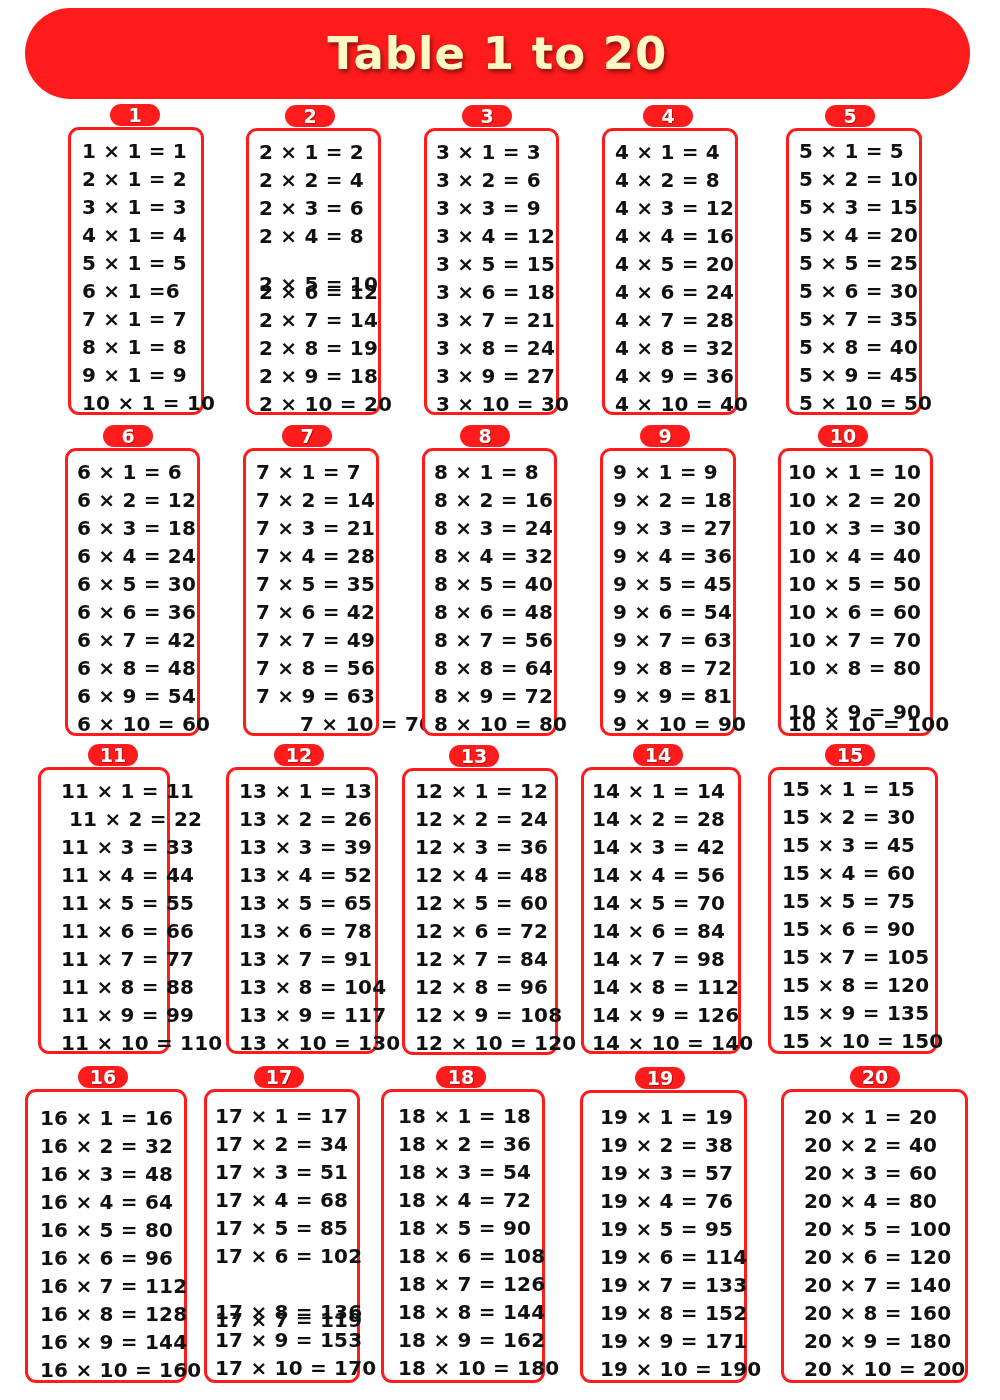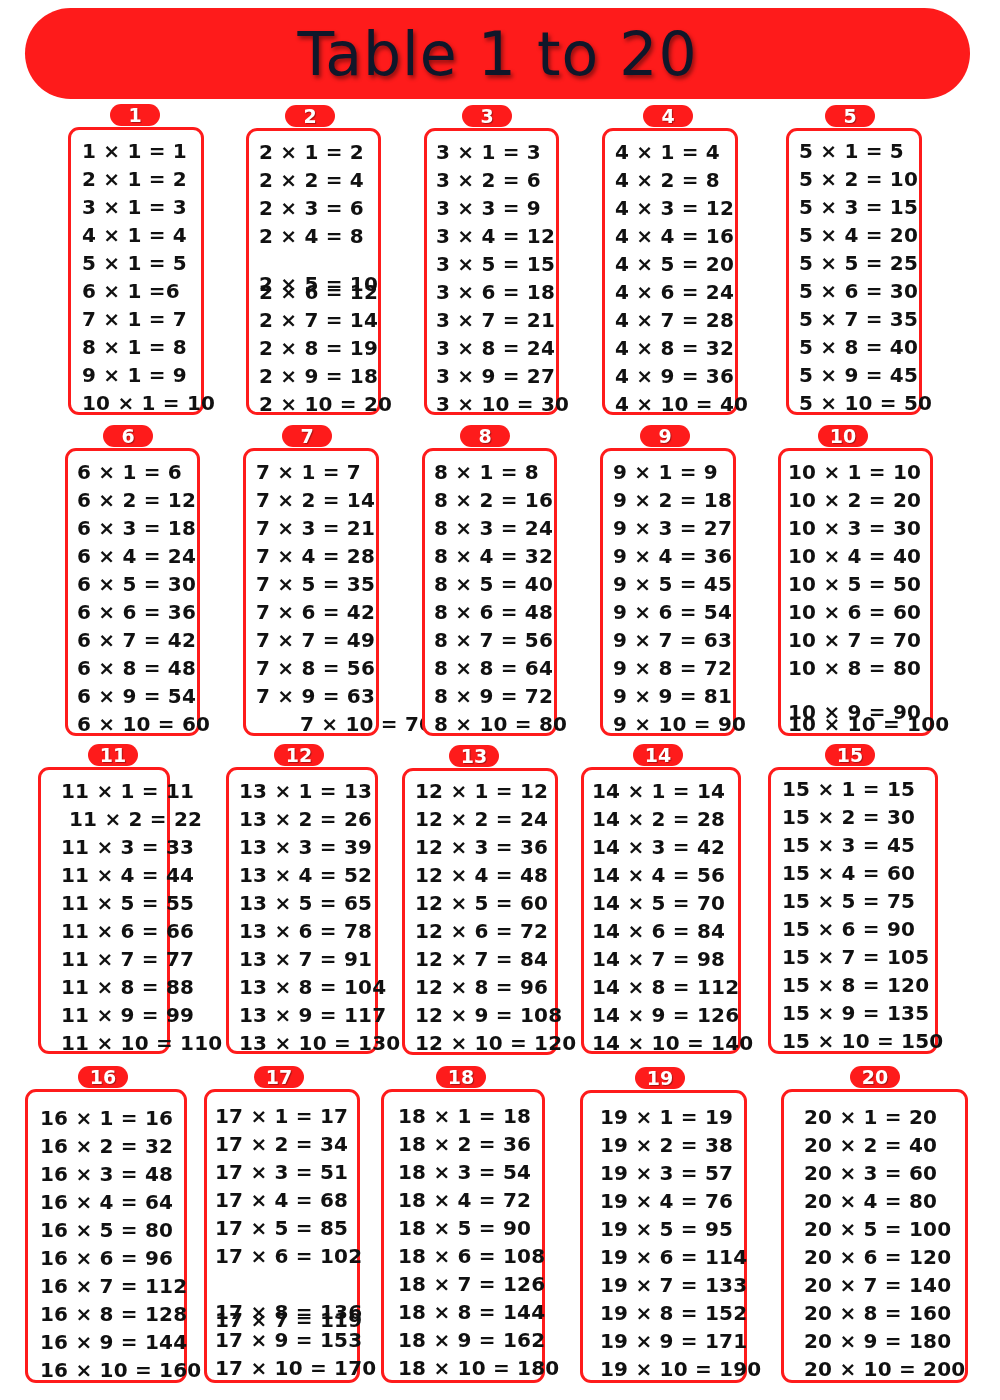--- a/index.html
+++ b/index.html
@@ -1,21 +1,21 @@
 <!DOCTYPE html>
 <html><head>
 <meta charset="utf-8">
 <style>
   html, body { margin:0; padding:0; background:#ffffff; }
   body { width:1000px; height:1400px; position:relative; overflow:hidden;
          font-family:"DejaVu Sans", sans-serif; }
   .title-banner { position:absolute; left:25px; top:8px; width:945px; height:91px;
                   background:#fe1b1b; border-radius:46px;
                   display:flex; align-items:center; justify-content:center; }
-  .title-text { color:#0f172a; font-weight:normal; font-size:60px; letter-spacing:1px;
+  .title-text { color:#fef9c3; font-weight:bold; font-size:45px; letter-spacing:1px;
                 text-shadow:2px 3px 4px rgba(0,0,0,0.45);
                 font-family:"DejaVu Sans", sans-serif; }
   .card { position:absolute; border:3px solid #fe1b1b; border-radius:11px;
           box-sizing:border-box; background:#ffffff; }
   .badge { position:absolute; height:22px; width:50px; background:#fe1b1b;
            border-radius:11px; color:#ffffff; font-weight:bold; font-size:19px;
            line-height:23px; text-align:center;
            text-shadow:1px 1px 1px rgba(0,0,0,0.35); }
   .rows { position:absolute; left:0; right:0; top:3px; }
   .row { position:absolute; white-space:nowrap; color:#111111; font-weight:bold;

